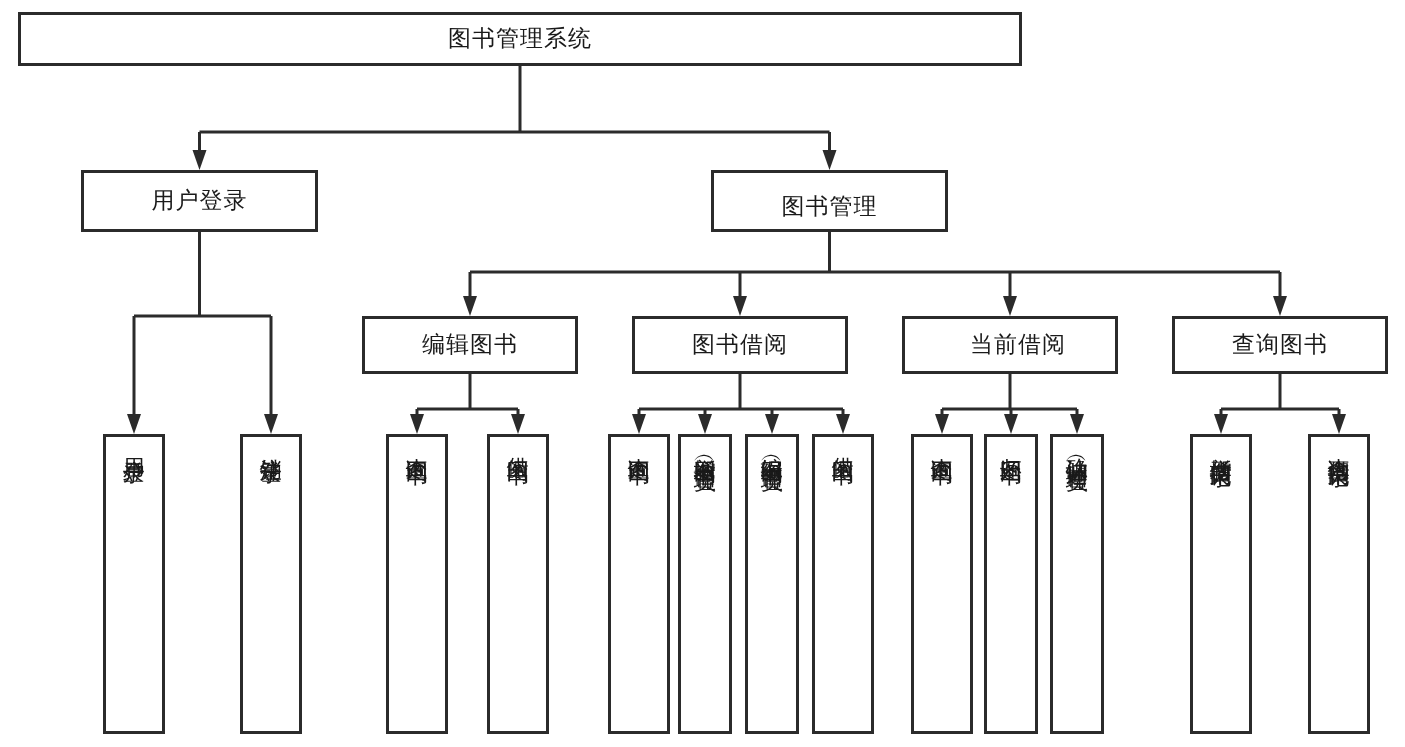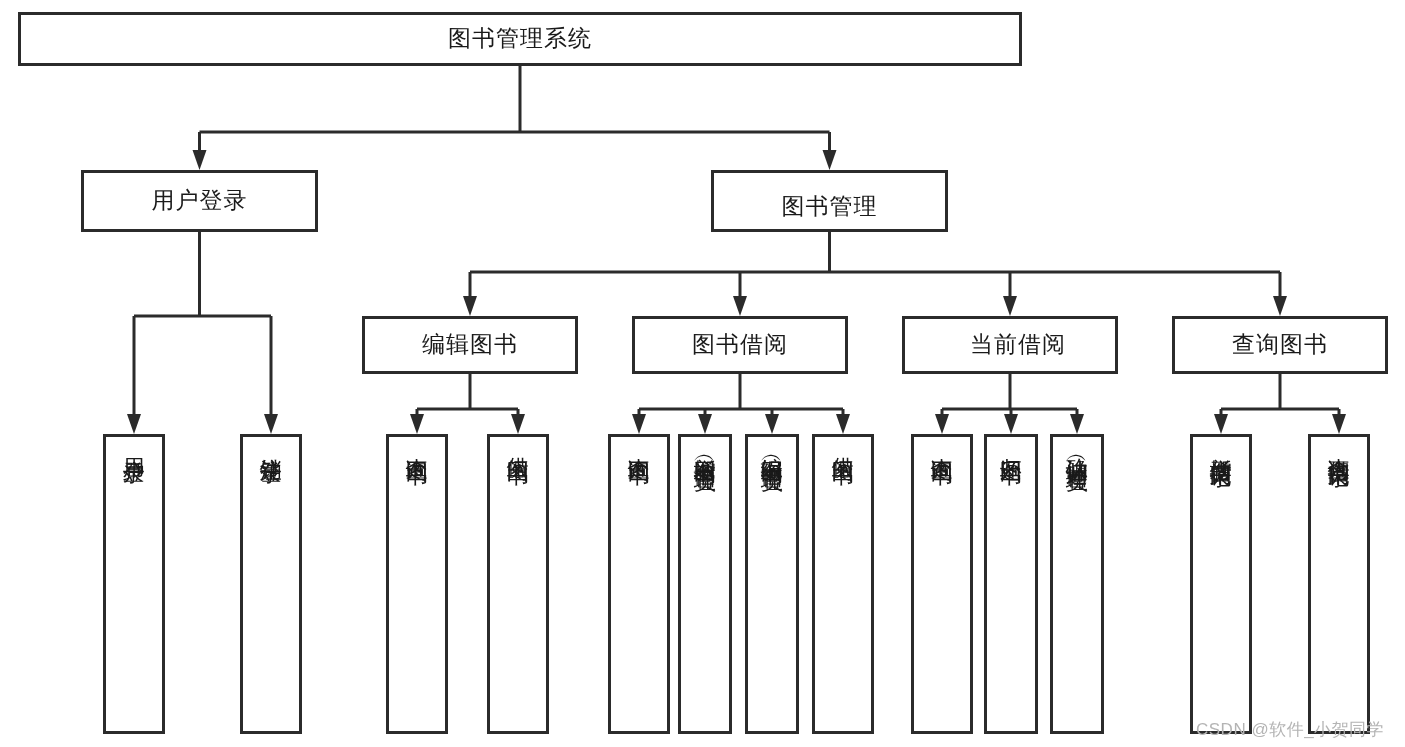--- a/index.html
+++ b/index.html
@@ -180,15 +180,14 @@
       <div class="node-label label-v" style="left: 678px; top: 434px; width: 54px; height: 300px;">新增图书（管理员）</div>
       <div class="node-label label-v" style="left: 745px; top: 434px; width: 54px; height: 300px;">编辑图书（管理员）</div>
       <div class="node-label label-v" style="left: 812px; top: 434px; width: 62px; height: 300px;">借阅图书</div>
       <div class="node-label label-v" style="left: 911px; top: 434px; width: 62px; height: 300px;">查询图书</div>
       <div class="node-label label-v" style="left: 984px; top: 434px; width: 54px; height: 300px;">归还图书</div>
       <div class="node-label label-v" style="left: 1050px; top: 434px; width: 54px; height: 300px;">确认归还（管理员）</div>
       <div class="node-label label-v" style="left: 1190px; top: 434px; width: 62px; height: 300px;">新增借阅记录</div>
       <div class="node-label label-v" style="left: 1308px; top: 434px; width: 62px; height: 300px;">查询借阅记录</div>
     </div>
 
-  <div class="watermark" style="left: 1196px; top: 718px;">CSDN @软件_小贺同学</div>
 
 </div>
 
 </body></html>

